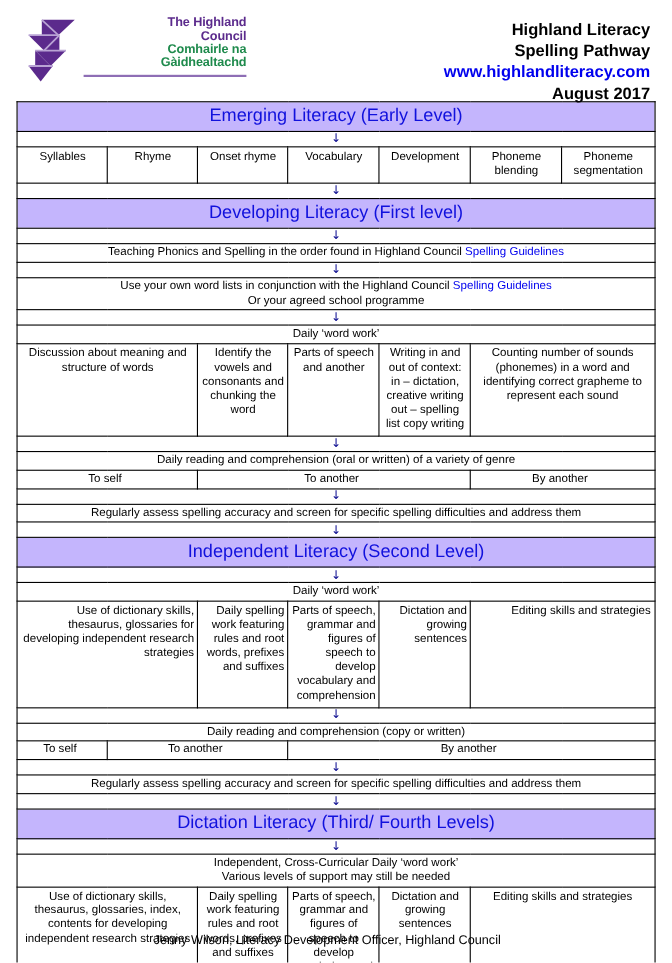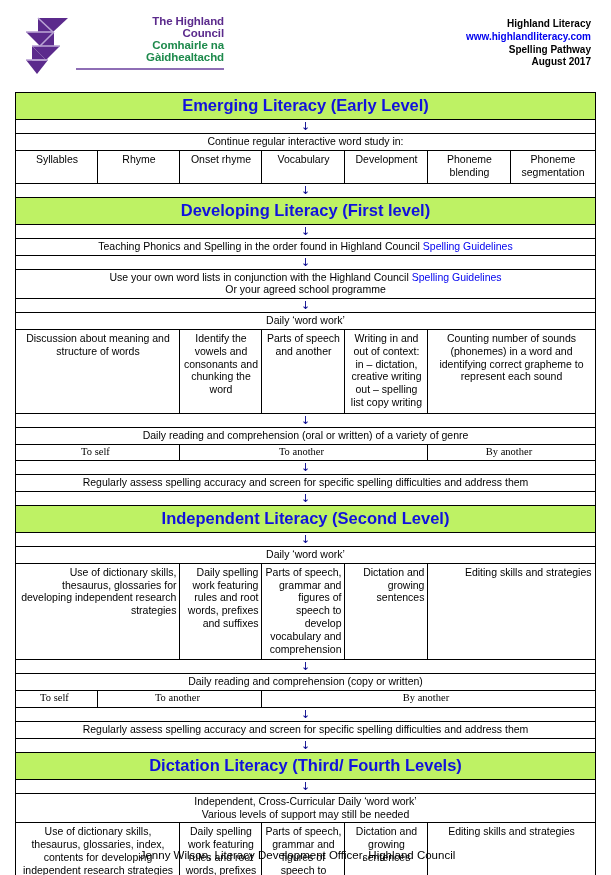--- a/index.html
+++ b/index.html
@@ -54,21 +54,21 @@
     background: #8E6EB5;
     width: 148px;
   }
 
   .title-block {
     text-align: right;
     line-height: 1.28;
     padding-top: 2px;
   }
   .title-line {
-    font-size: 10px;
+    font-size: 15px;
     font-weight: bold;
     color: #000000;
     white-space: nowrap;
   }
   .title-line.link { color: #0000EE; }
 
   
   .pathway {
     width: 579px;
     margin: 0 auto;
@@ -78,24 +78,24 @@
   .pathway td {
     border: 1px solid #000000;
     padding: 1px 2px;
     font-size: 10.5px;
     line-height: 1.22;
     text-align: center;
     vertical-align: top;
     color: #000000;
   }
   td.section-head {
-    background: #bef264;
+    background: #c4b5fd;
     color: #1111DD;
     font-size: 16.5px;
-    font-weight: bold;
+    font-weight: normal;
     padding: 3px 0 4px 0;
     line-height: 1.15;
     vertical-align: middle;
   }
   td.arrow-cell {
     height: 13px;
     padding: 0;
     line-height: 12px;
     font-size: 11px;
     vertical-align: middle;
@@ -115,21 +115,20 @@
   td.tall2 {
     height: 82px;
     text-align: right;
   }
   td.tall3 {
     height: 94px;
   }
   td.splitrow {
     vertical-align: middle;
     padding: 1px 7px 2px 2px;
-    font-family: Liberation Serif, serif;
   }
   .lnk { color: #0000EE; }
   .arrow-glyph {
     display: inline-block;
     font-family: "DejaVu Sans", sans-serif;
     font-size: 11px;
     line-height: 12px;
   }
 
   
@@ -175,22 +174,22 @@
         <div class="logo-line purple">Council</div>
         <div class="logo-line green">Comhairle na</div>
         <div class="logo-line green">Gàidhealtachd</div>
       </div>
       <div class="logo-underline"></div>
     </div>
   </div>
 
   <div class="title-block">
     <div class="title-line">Highland Literacy</div>
+    <div class="title-line">Spelling Pathway</div>
     <div class="title-line link">www.highlandliteracy.com</div>
-    <div class="title-line">Spelling Pathway</div>
     <div class="title-line">August 2017</div>
   </div>
 </div>
 
 <table class="pathway">
   <colgroup>
     <col style="width:82px">
       <col style="width:82px">
       <col style="width:82px">
     <col style="width:83px">
@@ -202,23 +201,20 @@
   <tbody>
       <tr>
     <td colspan="7" class="section-head">Emerging Literacy (Early Level)</td>
   </tr>
   <tr>
     <td colspan="7" class="arrow-cell">
       <span class="arrow-glyph">↓</span>
     </td>
   </tr>
   <tr>
-    <td colspan="7" class="banner">Continue regular interactive word study in:</td>
-  </tr>
-  <tr>
     <td class="col-cell" style="height:26px">Syllables</td>
     <td class="col-cell">Rhyme</td>
     <td class="col-cell">Onset rhyme</td>
     <td class="col-cell">Vocabulary</td>
     <td class="col-cell">Development</td>
     <td class="col-cell">Phoneme blending</td>
     <td class="col-cell">Phoneme segmentation</td>
   </tr>
   <tr>
     <td colspan="7" class="arrow-cell">

